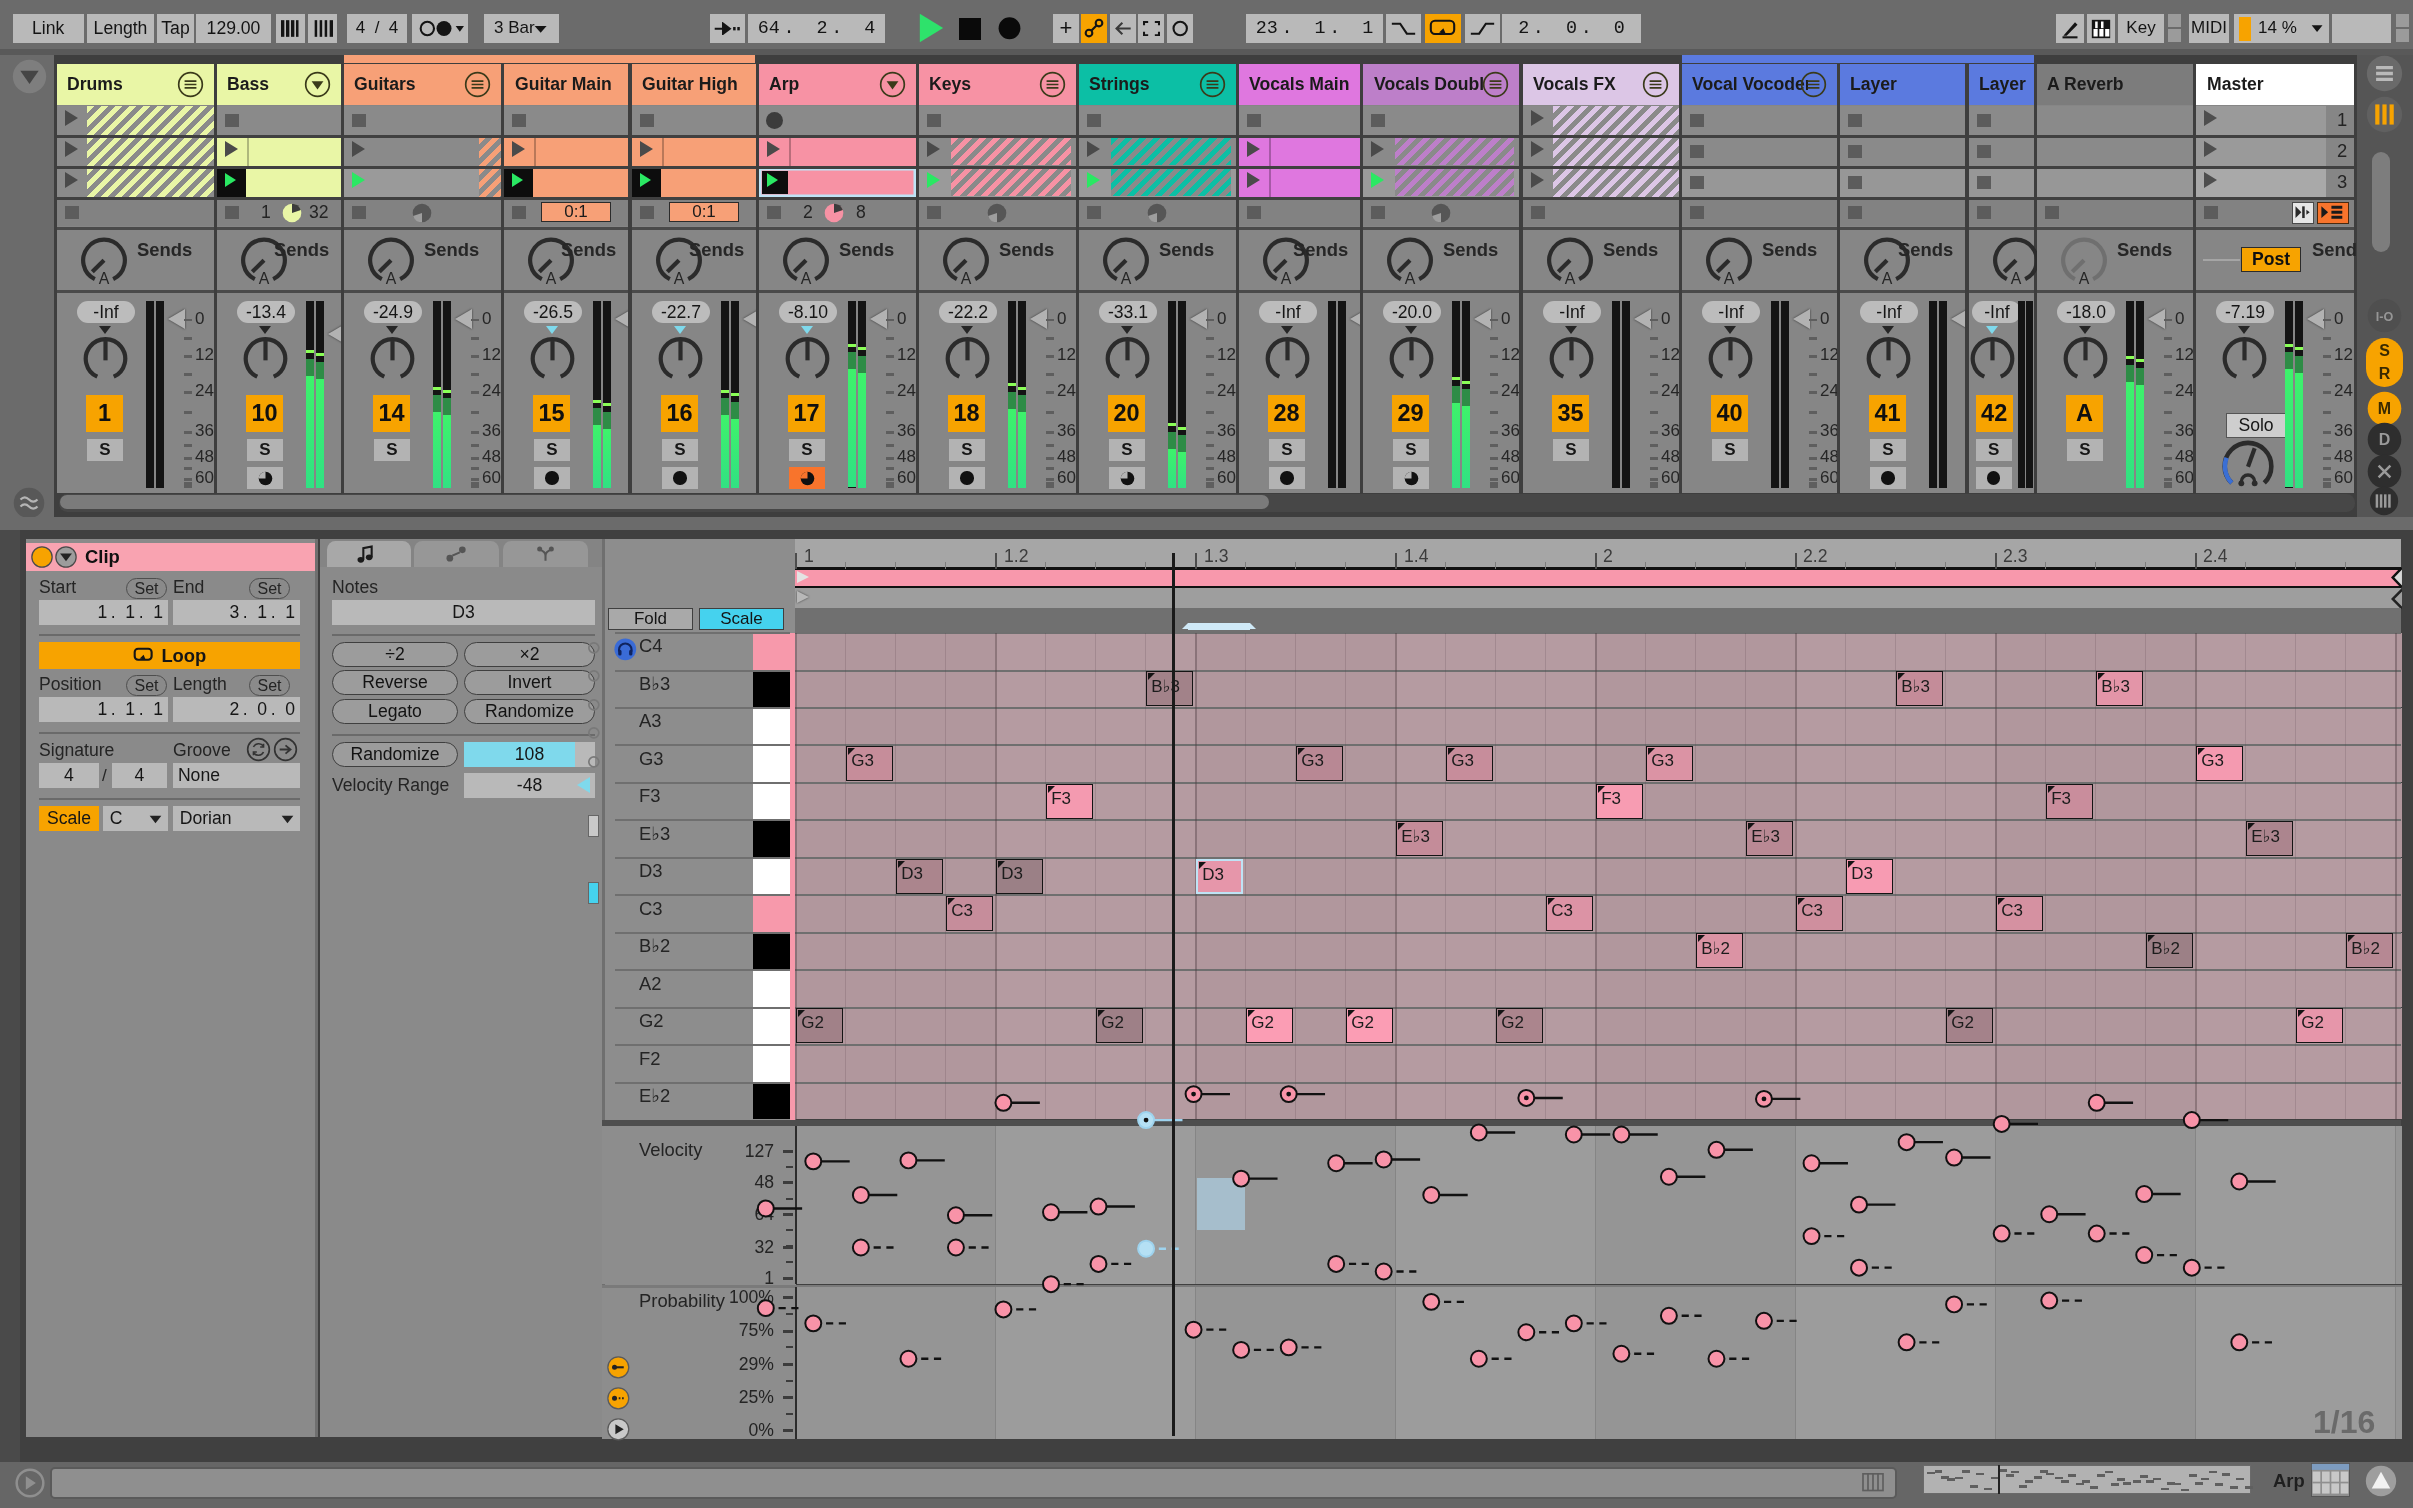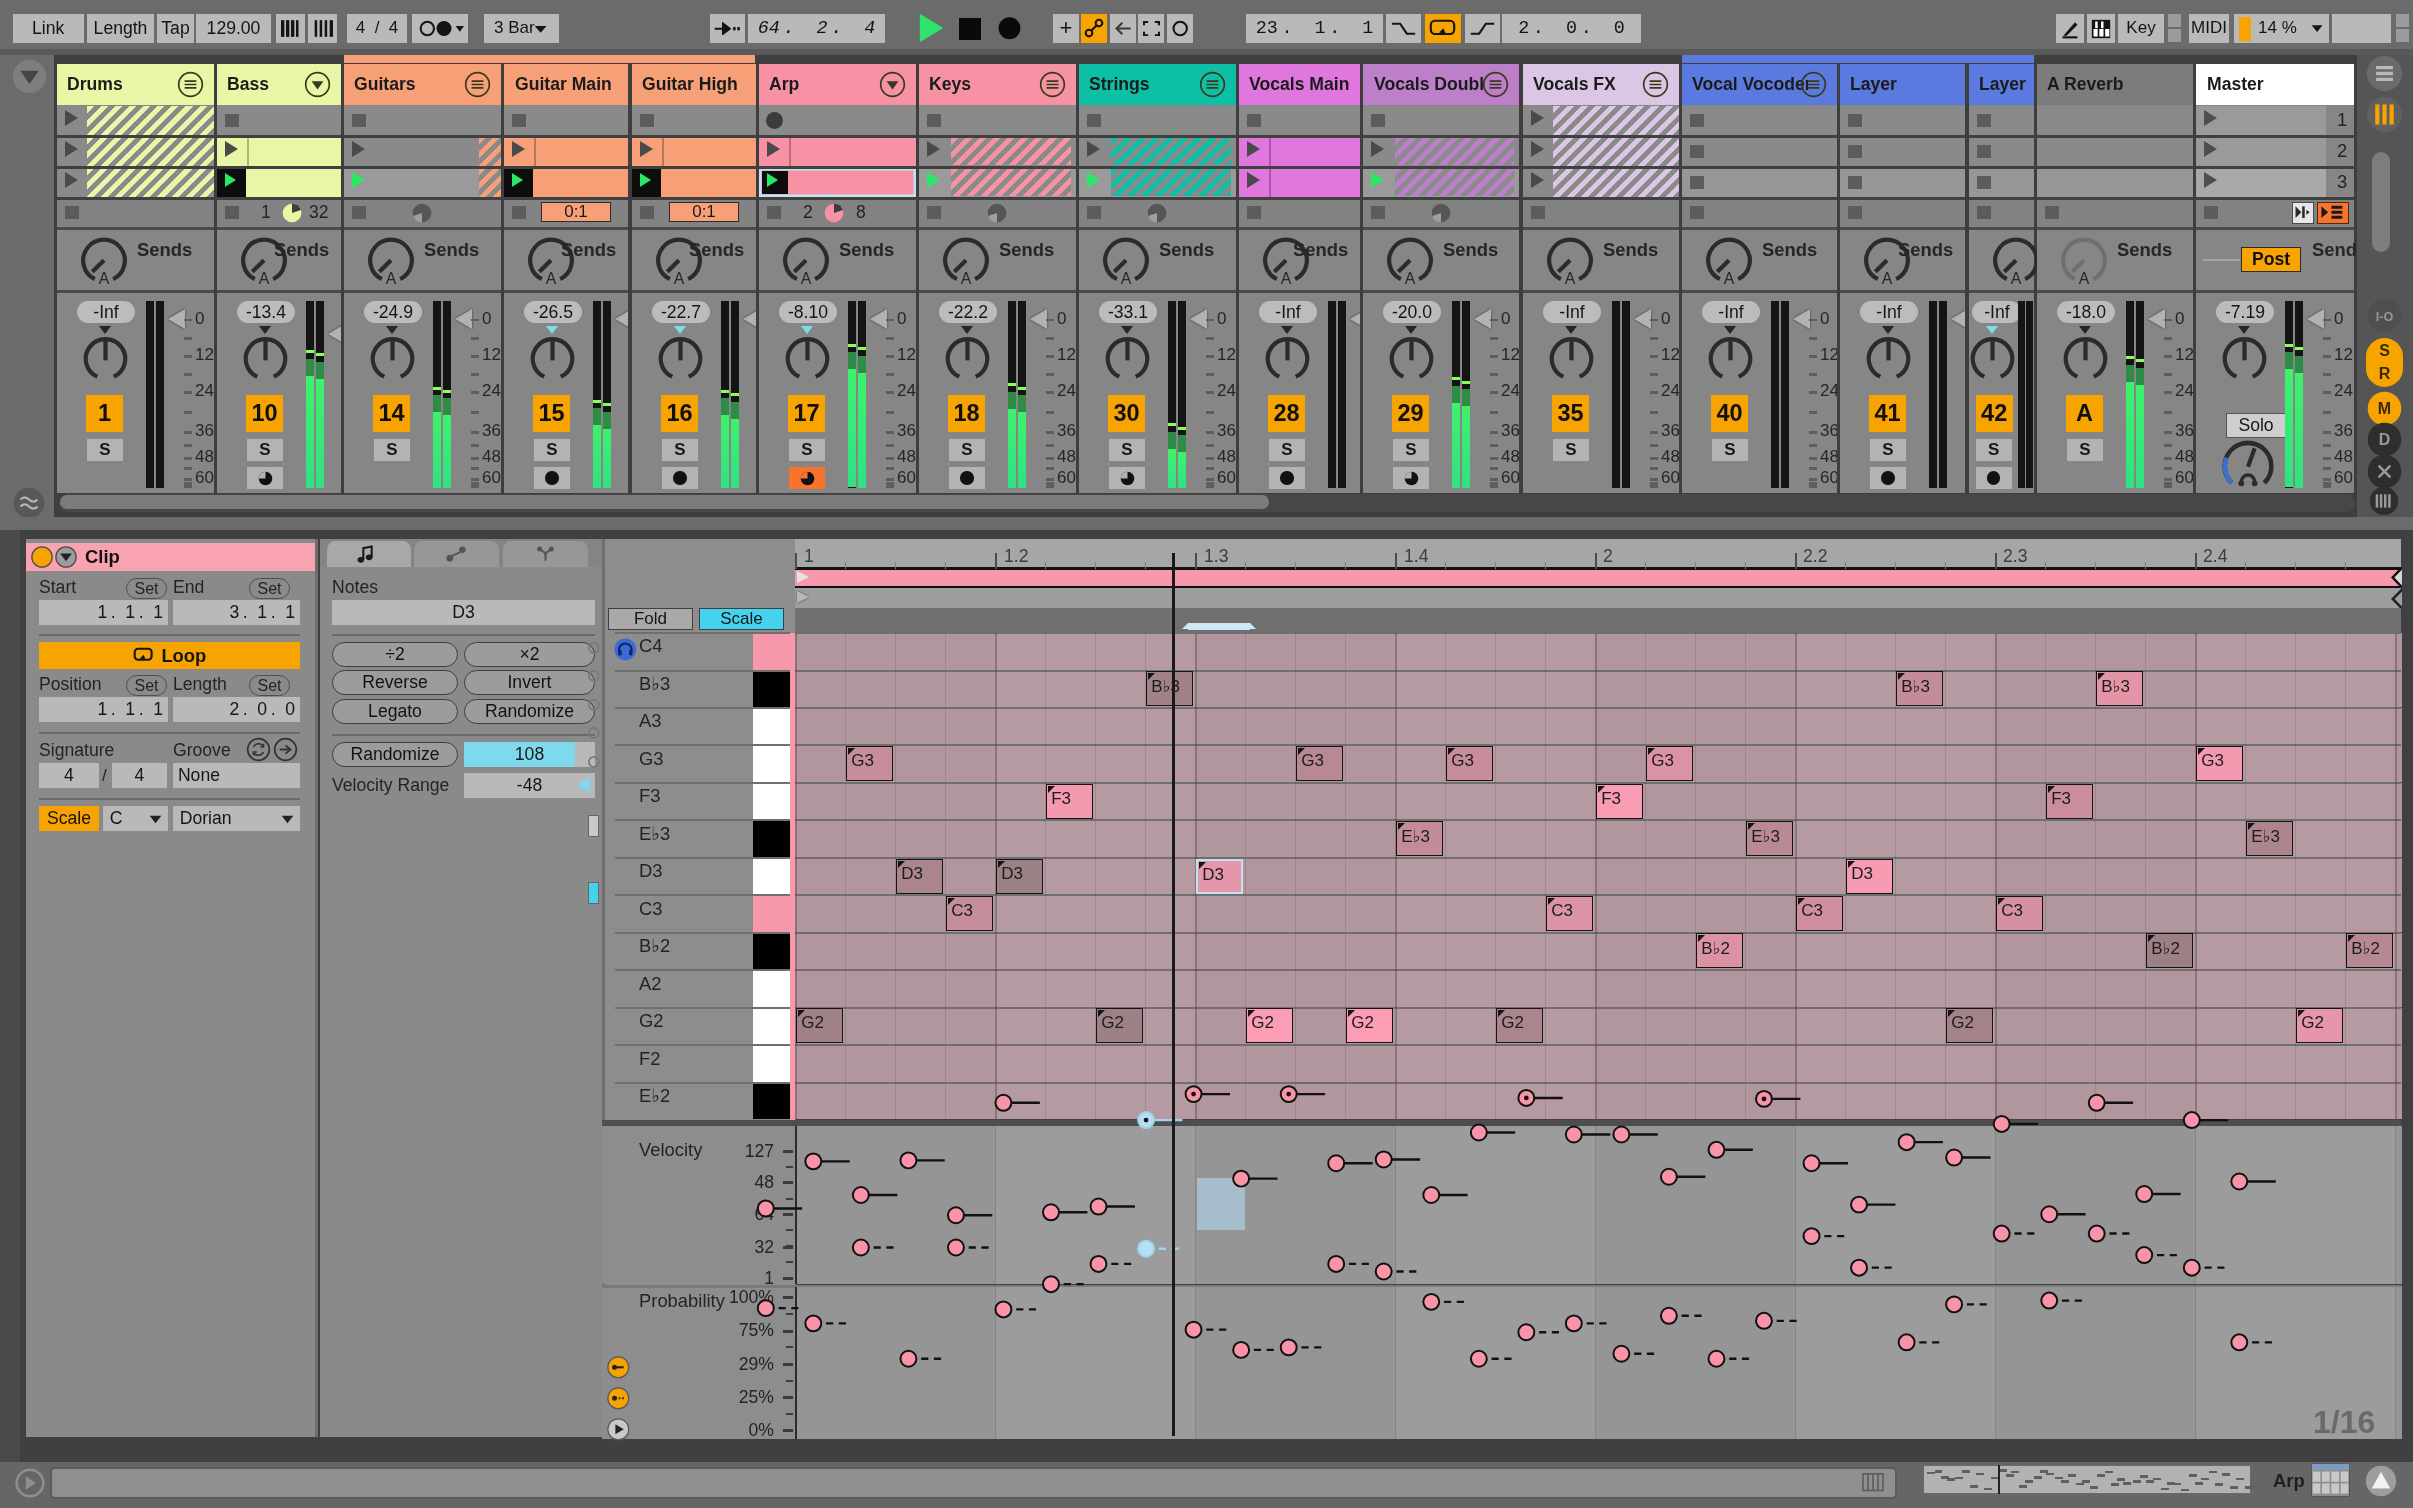--- a/index.html
+++ b/index.html
@@ -42,21 +42,21 @@
 <div style="left:494px;top:14.2px;width:59px;height:28.5px;display:flex;align-items:center;color:#141414;font-size:17px;">3 Bar</div>
 <svg style="position:absolute;left:533px;top:20px" width="17" height="17" viewBox="0 0 20 20">
       <path d="M2 7 l14 0 l-7 8 z" fill="#141414"></path>
     </svg>
 <div style="left:710px;top:14.2px;width:35px;height:28.5px;display:flex;align-items:center;background:#b9b9b9;color:#141414;font-size:17.6px;justify-content:center;"></div>
 <svg style="position:absolute;left:713px;top:22px" width="28.5" height="13.4" viewBox="0 0 34 16">
       <path d="M2 8 h16 M12 2 l8 6 l-8 6 z" stroke="#141414" stroke-width="2.5" fill="#141414"></path>
       <rect x="24" y="6" width="3" height="4" fill="#141414"></rect>
       <rect x="29" y="6" width="3" height="4" fill="#141414"></rect>
     </svg>
-<div style="left:748px;top:14.2px;width:137px;height:28.5px;display:flex;align-items:center;background:#b9b9b9;color:#141414;font-size:18.4px;justify-content:center;font-family:'Liberation Mono',monospace;font-style:italic;">64 .&nbsp;&nbsp;2 .&nbsp;&nbsp;4</div>
+<div style="left:748px;top:14.2px;width:137px;height:28.5px;display:flex;align-items:center;background:#b9b9b9;color:#141414;font-size:18.4px;justify-content:center;font-family:'Liberation Mono',monospace;">64 .&nbsp;&nbsp;2 .&nbsp;&nbsp;4</div>
 <svg style="position:absolute;left:918px;top:13.4px" width="27" height="30" viewBox="0 0 32 36">
       <path d="M2 1 L30 18 L2 35 Z" fill="#2ee26b"></path>
     </svg>
 <div style="left:959px;top:17.6px;width:22px;height:22px;background:#0a0a0a;"></div>
 <svg style="position:absolute;left:996px;top:14.2px" width="27" height="28.5" viewBox="0 0 32 34">
       <circle cx="16" cy="17" r="13" fill="#0a0a0a"></circle>
     </svg>
 <div style="left:1053px;top:14.2px;width:26px;height:28.5px;display:flex;align-items:center;background:#b9b9b9;color:#141414;font-size:22px;justify-content:center;">+</div>
 <div style="left:1081px;top:14.2px;width:26px;height:28.5px;display:flex;align-items:center;background:#f7a300;color:#141414;font-size:17.6px;justify-content:center;"></div>
 <svg style="position:absolute;left:1084px;top:18.4px" width="20" height="20" viewBox="0 0 24 24">
@@ -646,21 +646,21 @@
 <div style="left:1079px;top:197px;width:157px;height:2.5px;background:#404040;"></div>
 <div style="left:1079px;top:227px;width:157px;height:2.5px;background:#4a4a4a;"></div>
 <div style="left:1079px;top:290px;width:157px;height:2.5px;background:#4a4a4a;"></div>
 <div style="left:1079px;top:296px;width:157px;height:197px;background:#868686;position:absolute;overflow:hidden;">
       <div style="position:absolute;left:20px;top:5px;width:58px;height:22px;background:#bcbcbc;border-radius:11.7px;color:#161616;font-size:17.6px;display:flex;align-items:center;justify-content:center;">-33.1</div>
       <div style="position:absolute;left:42px;top:30px;width:0;height:0;border-left:6.7px solid transparent;border-right:6.7px solid transparent;border-top:8.4px solid #262626;"></div>
       <svg style="position:absolute;left:25px;top:39px;" width="47" height="49" viewBox="0 0 56 58">
         <path d="M 18.2 49.5 A 23.5 23.5 0 1 1 37.8 49.5" fill="none" stroke="#2b2b2b" stroke-width="5"></path>
         <path d="M28 30 L28 7" stroke="#2b2b2b" stroke-width="5"></path>
       </svg>
-      <div style="position:absolute;left:29px;top:99px;width:37px;height:37px;background:#f7a300;color:#101010;font-size:23.5px;font-weight:bold;display:flex;align-items:center;justify-content:center;">30</div>
+      <div style="position:absolute;left:29px;top:99px;width:37px;height:37px;background:#f7a300;color:#101010;font-size:23.5px;font-weight:bold;display:flex;align-items:center;justify-content:center;">20</div>
       <div style="position:absolute;left:30px;top:143px;width:36px;height:22px;background:#b3b3b3;color:#161616;font-size:17px;font-weight:bold;display:flex;align-items:center;justify-content:center;">S</div>
       <div style="position:absolute;left:30px;top:171px;width:36px;height:22px;background:#b3b3b3;display:flex;align-items:center;justify-content:center;">
         <svg width="17" height="17" viewBox="0 0 20 20">
           <circle cx="10" cy="10" r="8" fill="#111"></circle>
           <path d="M10 10 L10 2 A8 8 0 0 0 2 10 Z" fill="#b3b3b3"></path>
         </svg>
       </div>
       <div style="position:absolute;left:89px;top:5px;width:7.5px;height:187px;background:#141414;"></div>
       <div style="position:absolute;left:99px;top:5px;width:7.5px;height:187px;background:#141414;"></div>
       <div style="position:absolute;left:89px;top:136px;width:7.5px;height:56px;background:linear-gradient(#2e8c46 0px,#2e8c46 17px,#3ef26b 17px,#31e183);"></div>

